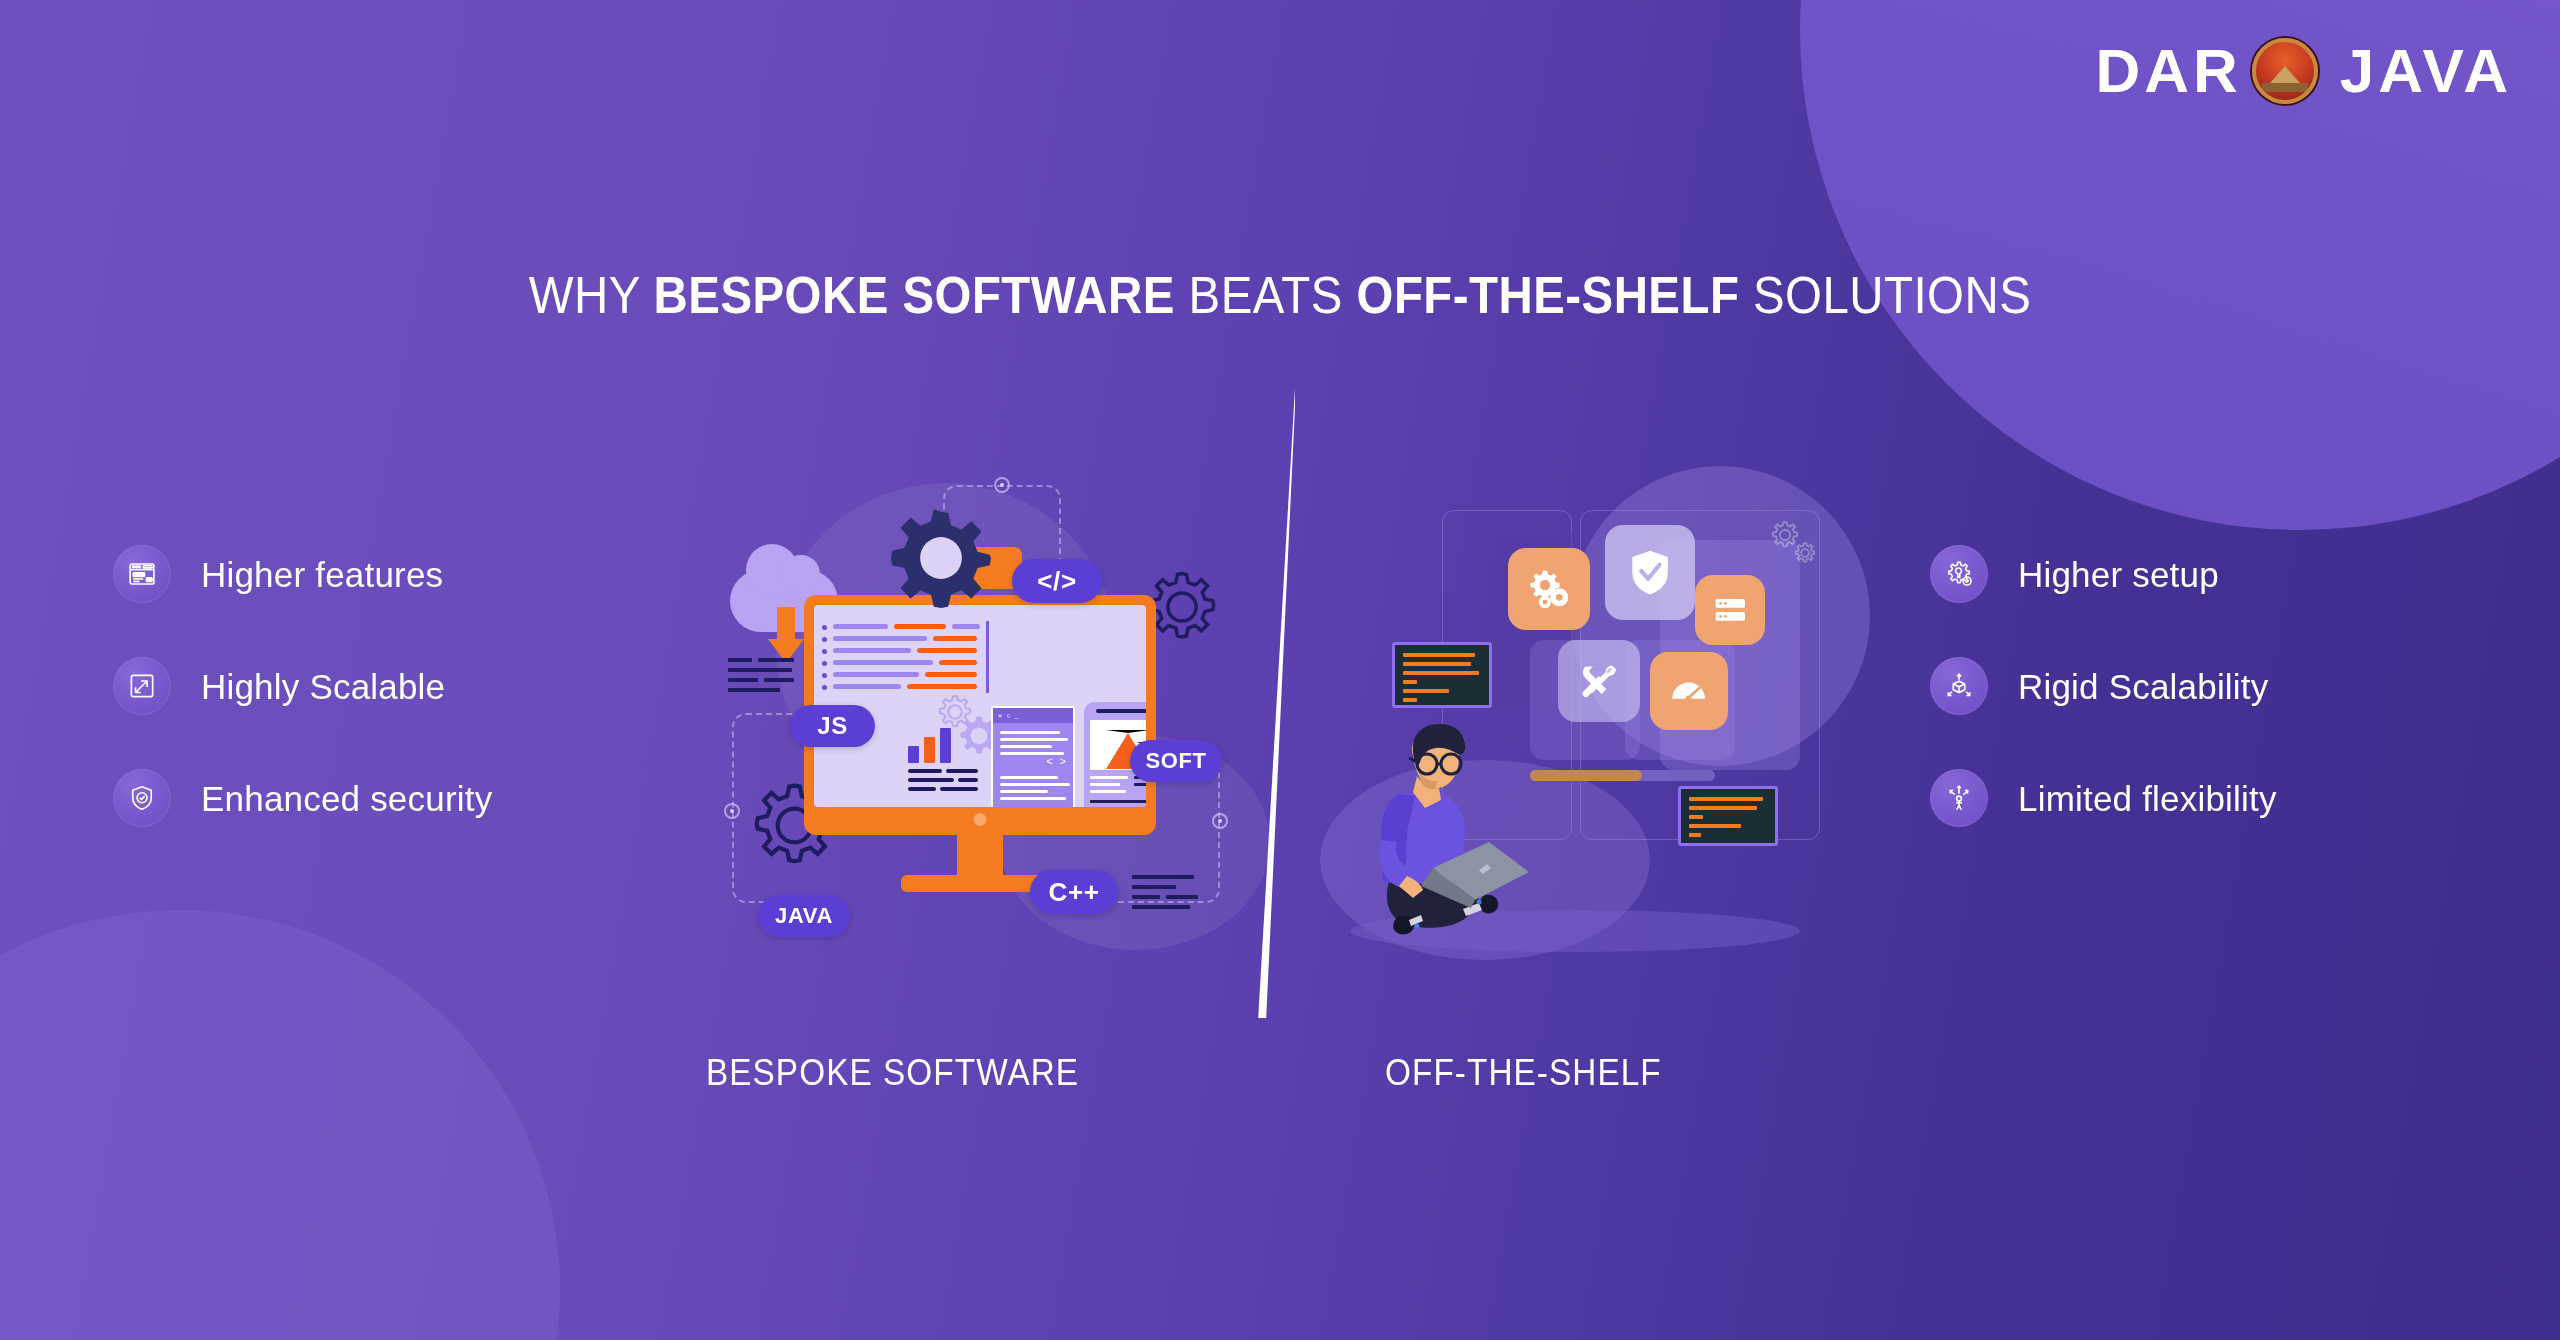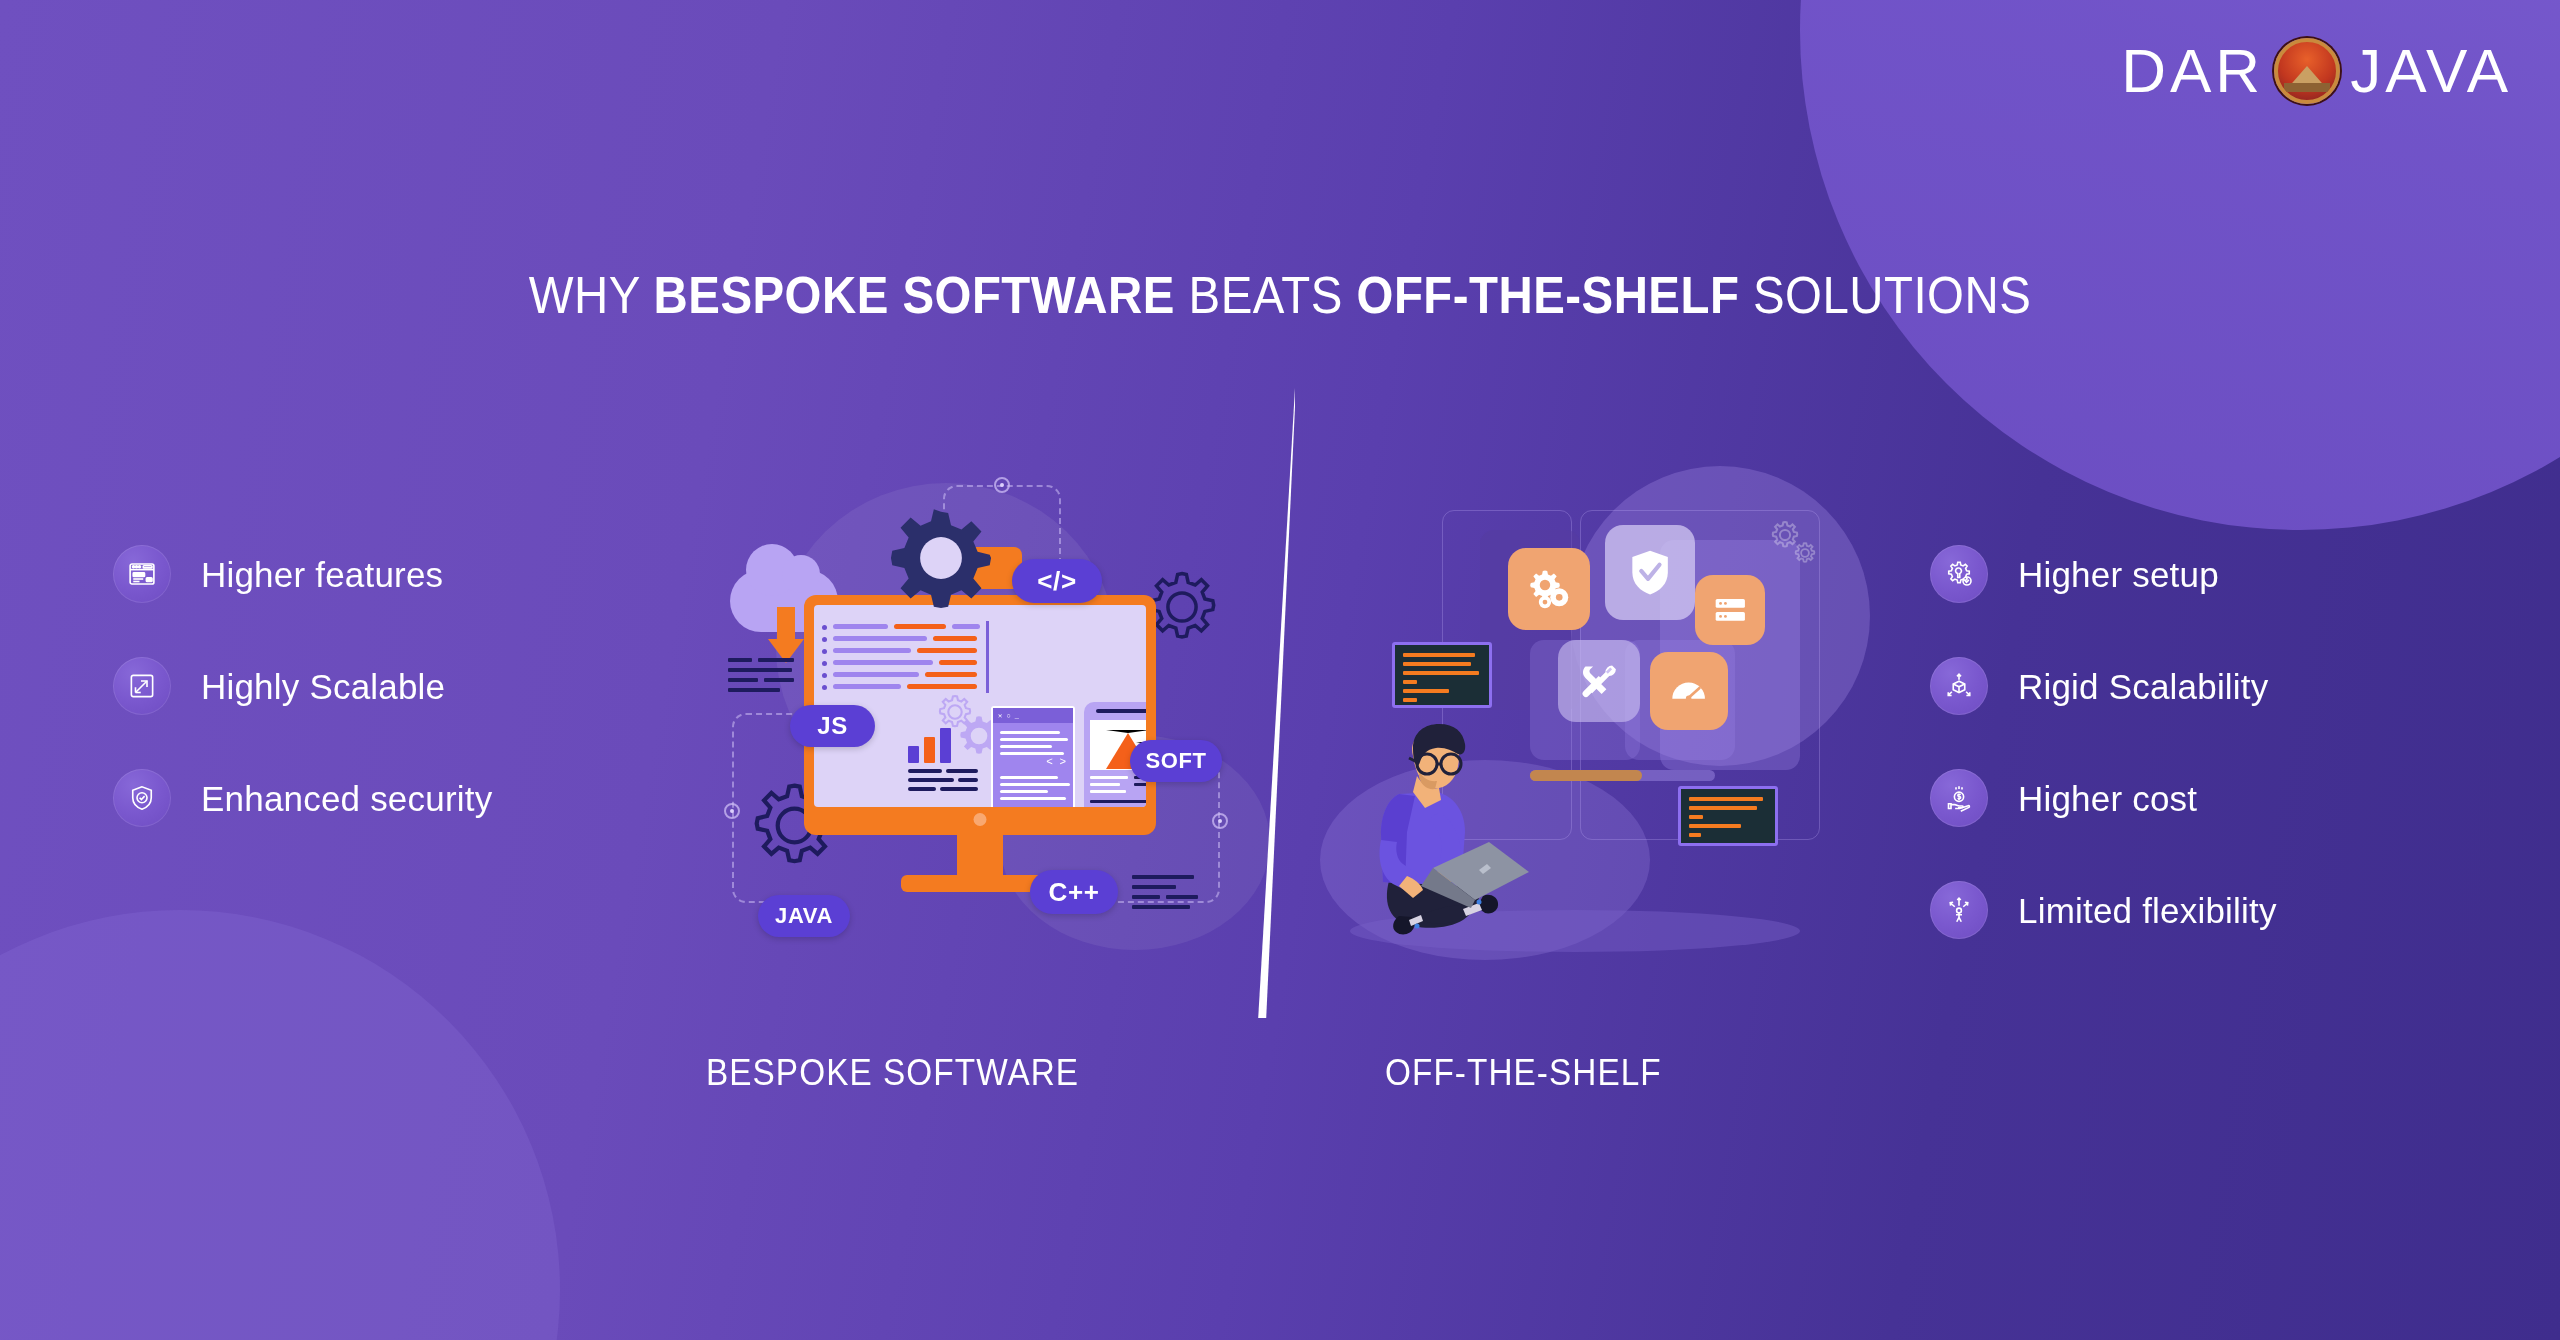--- a/index.html
+++ b/index.html
@@ -24,22 +24,23 @@
   }
   .bg-circle-bl {
     position:absolute; left:-200px; bottom:-330px;
     width:760px; height:760px; border-radius:50%;
     background:rgba(160,135,235,.17);
   }
 
   
   .logo { position:absolute; right:48px; top:38px; display:flex; align-items:center; gap:4px; }
   .logo-word {
-    color:#fff; font-size:62px; font-weight:400; letter-spacing:4px; line-height:1;
+    color:#fff; font-size:62px; font-weight:700; letter-spacing:4px; line-height:1;
     font-family:"Liberation Sans", sans-serif;
+    margin-left:12px;
   }
   .logo-mark {
     width:66px; height:66px; border-radius:50%;
     background:radial-gradient(circle at 50% 30%,#e8602a 0%,#c2371f 55%,#7d1d22 100%);
     border:4px solid #c98a3d; position:relative; margin:0 6px;
     box-shadow:0 0 0 2px #3d1016;
     overflow:hidden; flex:none;
   }
   .logo-mark::before {
     content:""; position:absolute; left:50%; bottom:10px; transform:translateX(-50%);
@@ -323,33 +324,20 @@
           <path d="M12 8.2 7.4 10.4v4.6L12 17.2l4.6-2.2v-4.6z"></path>
           <path d="M7.4 10.4 12 12.6l4.6-2.2M12 12.6v4.6"></path>
           <path d="M12 7V2.8M10.4 4.3 12 2.6l1.6 1.7"></path>
           <path d="m6.3 16.6-2.9 2.9M3.4 16.9v2.7h2.7"></path>
           <path d="m17.7 16.6 2.9 2.9M20.6 16.9v2.7h-2.7"></path>
         </svg>
       </span>
       <span class="feat-label">Rigid Scalability</span>
     </div>
 
-    <div class="feat-row">
-      <span class="feat-icon">
-        <svg viewBox="0 0 24 24" fill="none" stroke="#fff" stroke-width="1.3">
-          <path d="M9.6 3.4v1.8M12 2.6v2.2M14.4 3.4v1.8"></path>
-          <circle cx="12" cy="11" r="3.7"></circle>
-          <path d="M13.2 9.6c-.3-.5-.9-.7-1.5-.5s-.8.9-.3 1.3c.4.3 1.4.4 1.7.8s.1 1.1-.5 1.2-1.2-.1-1.5-.6M12 8.5v.6M12 12.8v.7"></path>
-          <path d="M3.6 16.6h2v3.8h-2z"></path>
-          <path d="M5.6 17.3h3.2l3.2 1.1h2.6c.8 0 .9 1.1 0 1.2l-3.4.2"></path>
-          <path d="M8.9 20.4h3.5l7-2.2c.9-.3 1.3.8.5 1.3l-6.5 3.1"></path>
-        </svg>
-      </span>
-      <span class="feat-label">Higher cost</span>
-    </div>
 
     <div class="feat-row">
       <span class="feat-icon">
         <svg viewBox="0 0 24 24" fill="none" stroke="#fff" stroke-width="1.3">
           <path d="M12 8.6V2.6M10.6 4 12 2.5 13.4 4"></path>
           <path d="M8.6 9.4 5.4 6.6M5.3 8.5 5 6.2l2.3-.4"></path>
           <path d="M15.4 9.4l3.2-2.8M18.7 8.5l.3-2.3-2.3-.4"></path>
           <circle cx="12" cy="12.4" r="1.9"></circle>
           <path d="M12 14.3v3.6M9.6 15.8h4.8M10.2 21.4l1.8-3.5 1.8 3.5"></path>
         </svg>

